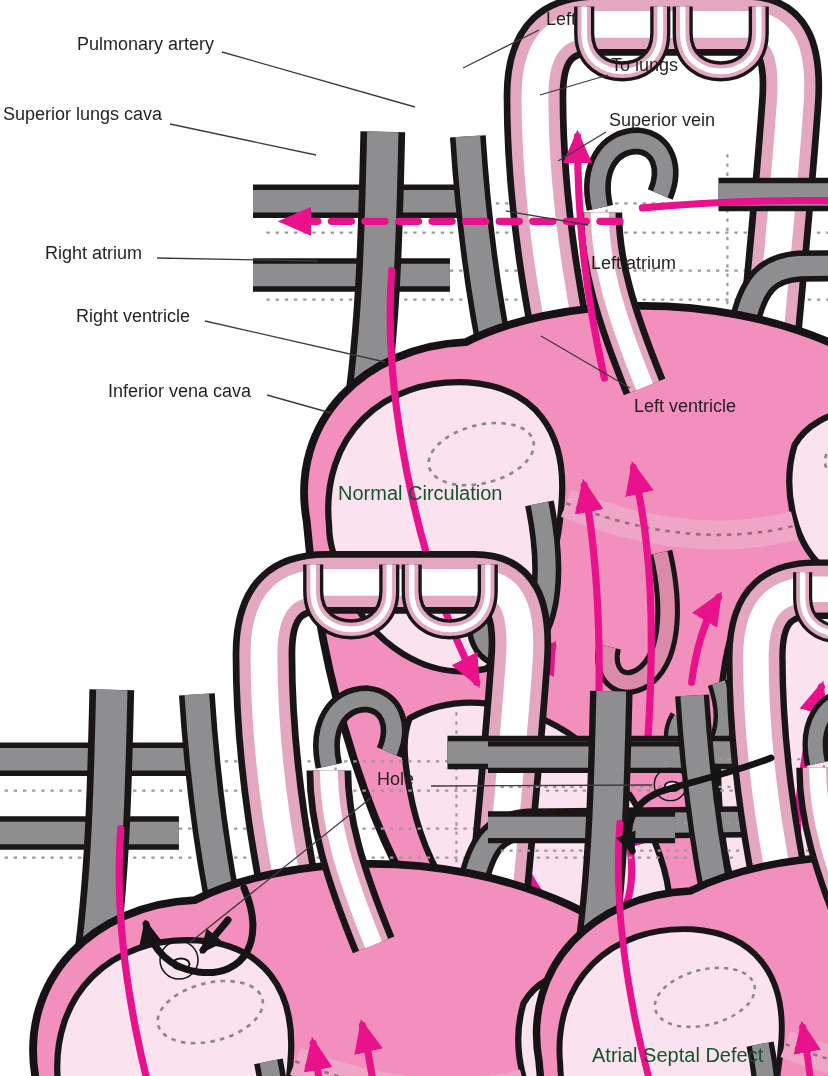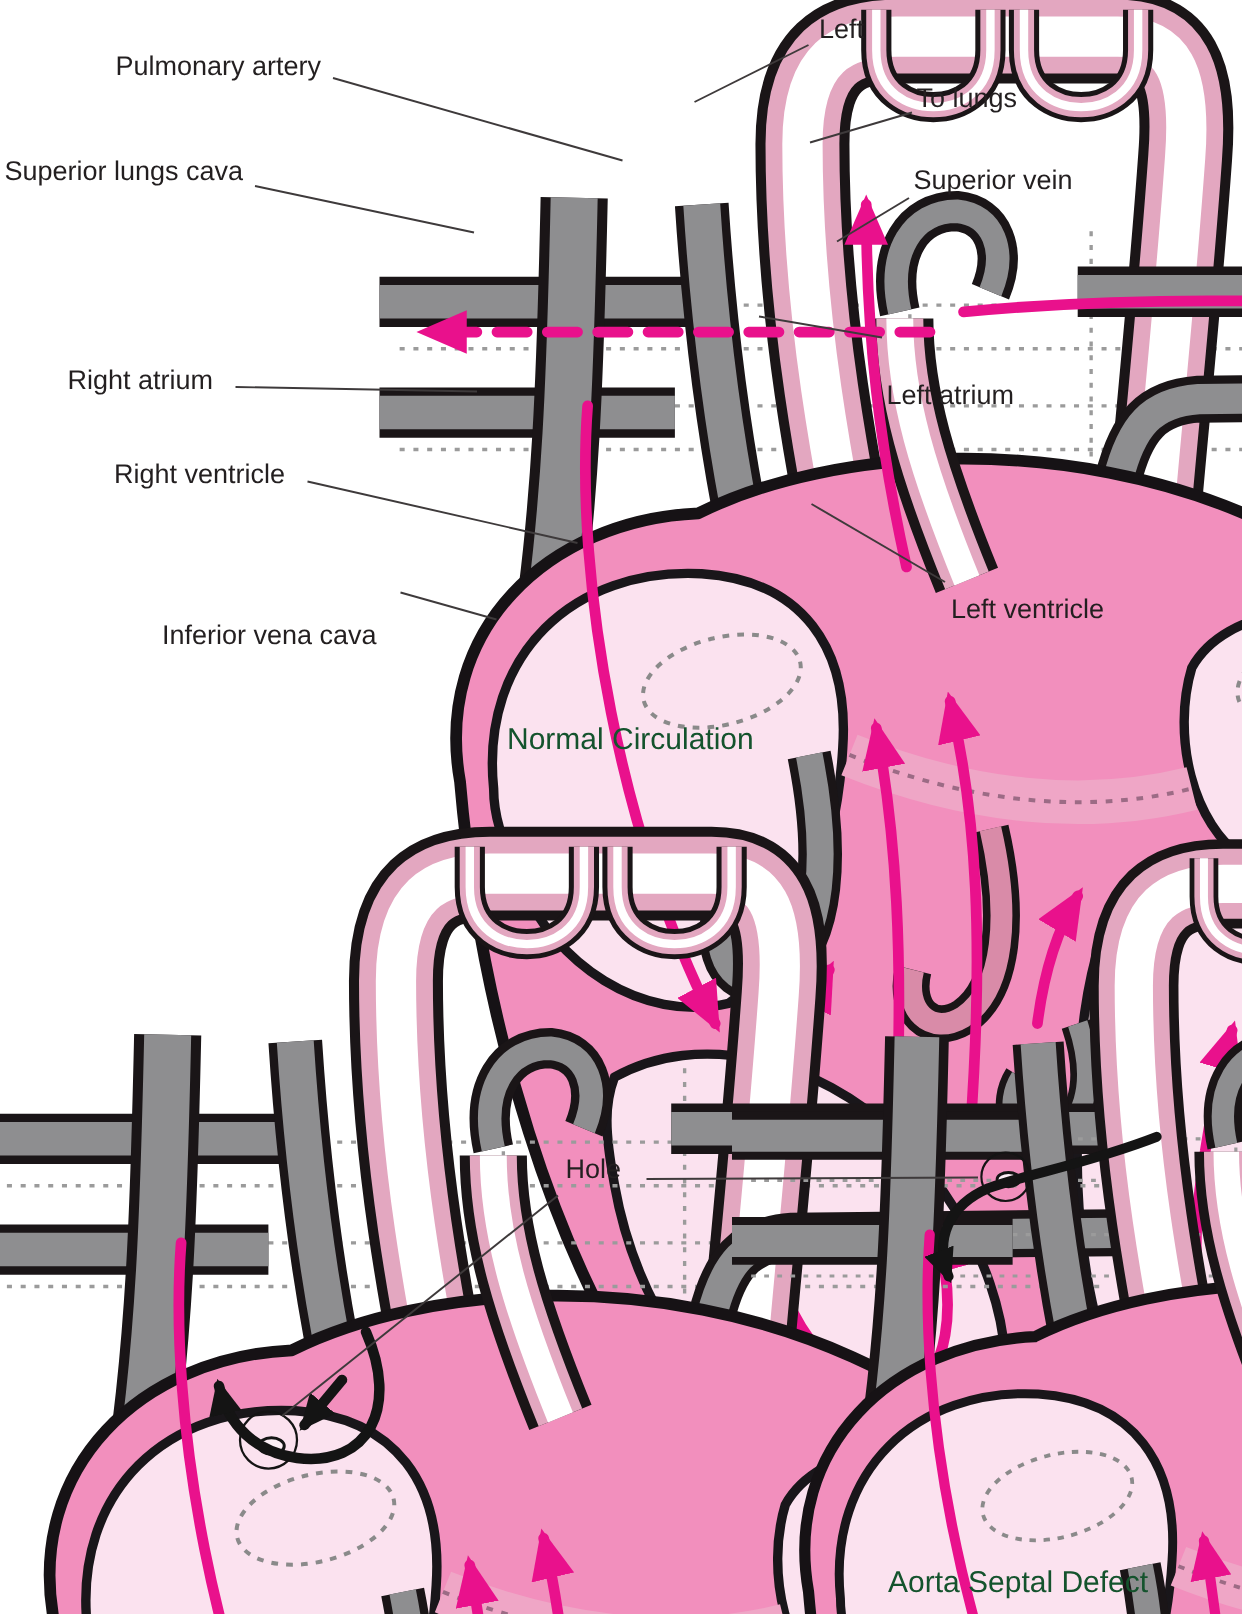--- a/index.html
+++ b/index.html
@@ -180,24 +180,24 @@
     <line class="ld" x1="630" y1="388" x2="541" y2="336"></line>
     <line class="ld" x1="372" y1="797" x2="188" y2="944"></line>
     <line class="ld" x1="431" y1="786" x2="652" y2="785"></line>
   </g>
 </svg>
 
 <div class="lbl" style="left:57px;top:35px;margin-left:20px;">Pulmonary artery</div>
 <div class="lbl" style="left:3px;top:105px;">Superior lungs cava</div>
 <div class="lbl" style="left:45px;top:244px;">Right atrium</div>
 <div class="lbl" style="left:76px;top:307px;">Right ventricle</div>
-<div class="lbl" style="left:108px;top:382px;margin-top:32px;">Inferior vena cava</div>
+<div class="lbl" style="left:108px;top:382px;">Inferior vena cava</div>
 <div class="lbl" style="left:546px;top:10px;">Left</div>
 <div class="lbl" style="left:611px;top:56px;">To lungs</div>
 <div class="lbl" style="left:609px;top:111px;">Superior vein</div>
 <div class="lbl" style="left:591px;top:214px;margin-top:40px;">Left atrium</div>
 <div class="lbl" style="left:634px;top:377px;margin-top:20px;">Left ventricle</div>
 <div class="lbl" style="left:377px;top:770px;">Hole</div>
 
 <div class="cap" style="left:338px;top:482px;">Normal Circulation</div>
-<div class="cap" style="left:592px;top:1044px;">Aorta Septal Defect</div>
+<div class="cap" style="left:592px;top:1044px;">Atrial Septal Defect</div>
 
 </div>
 
 </body></html>

